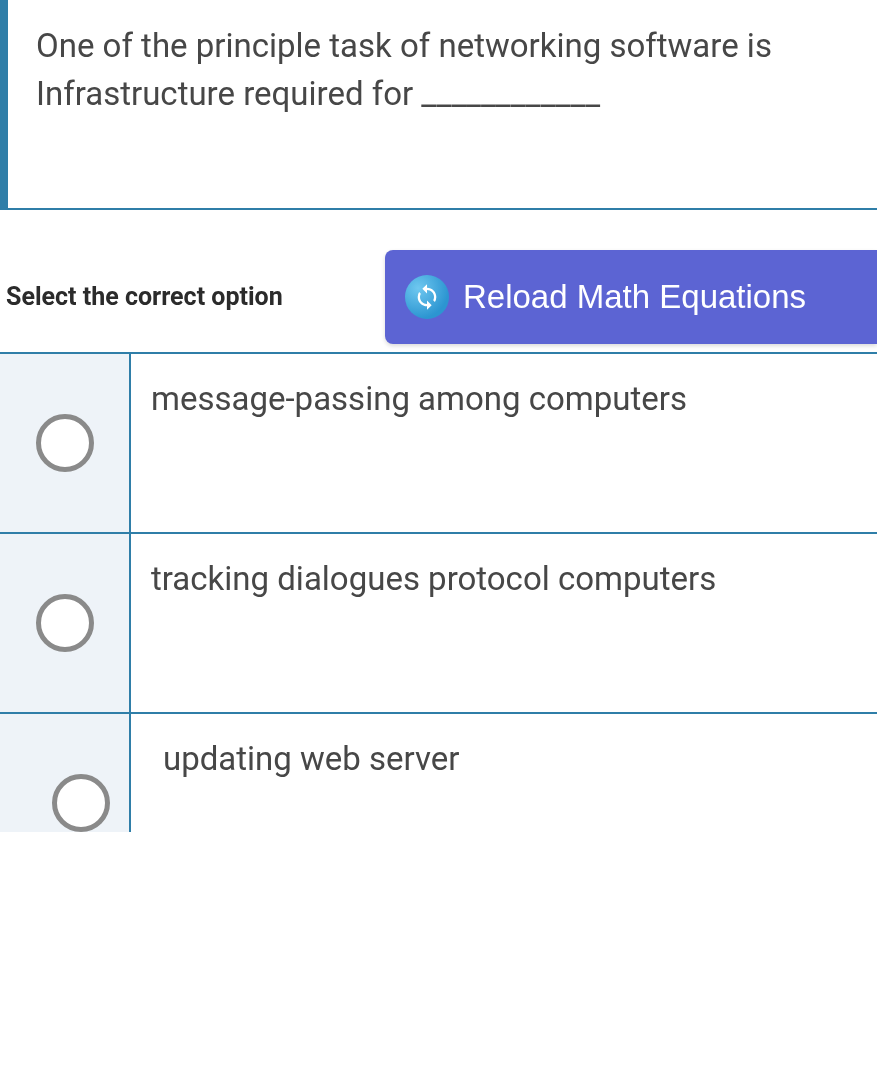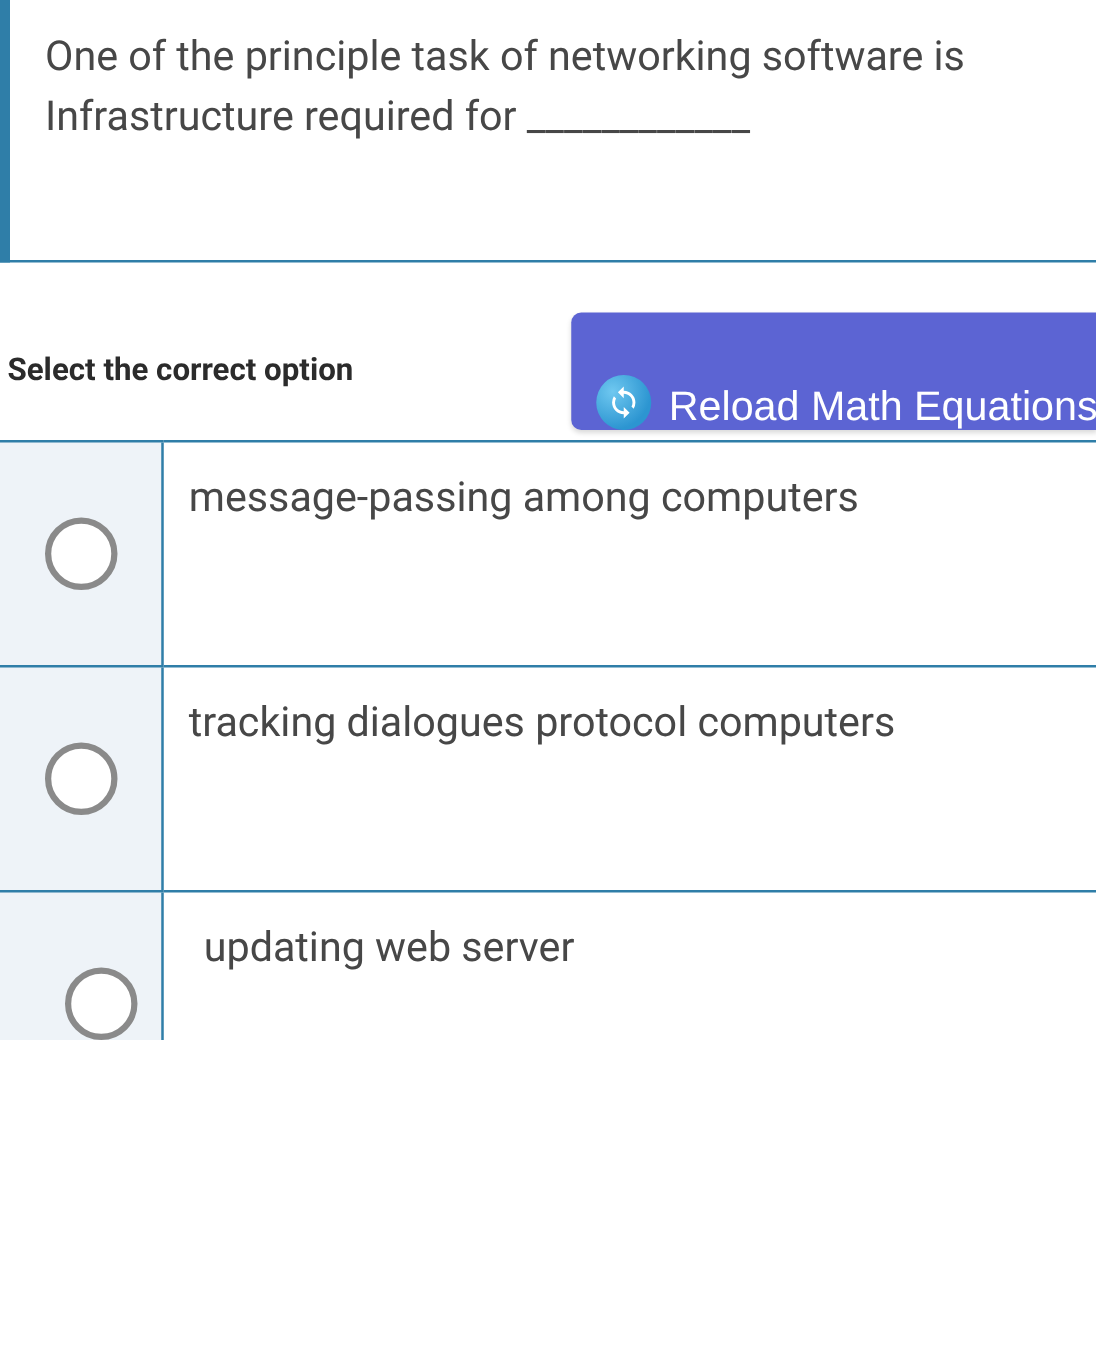--- a/index.html
+++ b/index.html
@@ -36,28 +36,28 @@
   }
 
   .reload-btn {
     background: #5c64d3;
     color: #ffffff;
     font-size: 33px;
     font-weight: 400;
     border: none;
     height: 94px;
     display: flex;
-    align-items: flex-end;
+    align-items: center;
     padding: 0 0 0 20px;
     gap: 14px;
     cursor: pointer;
     border-radius: 8px 0 0 8px;
     flex: 0 0 auto;
     min-width: 0;
-    width: 420px;
+    width: 492px;
     overflow: hidden;
     white-space: nowrap;
     box-shadow: 0 2px 4px rgba(0,0,0,0.15);
   }
   .reload-icon {
     width: 44px;
     height: 44px;
     border-radius: 50%;
     background: radial-gradient(circle at 30% 30%, #6fc8f0, #2c95d1 70%);
     display: flex;

